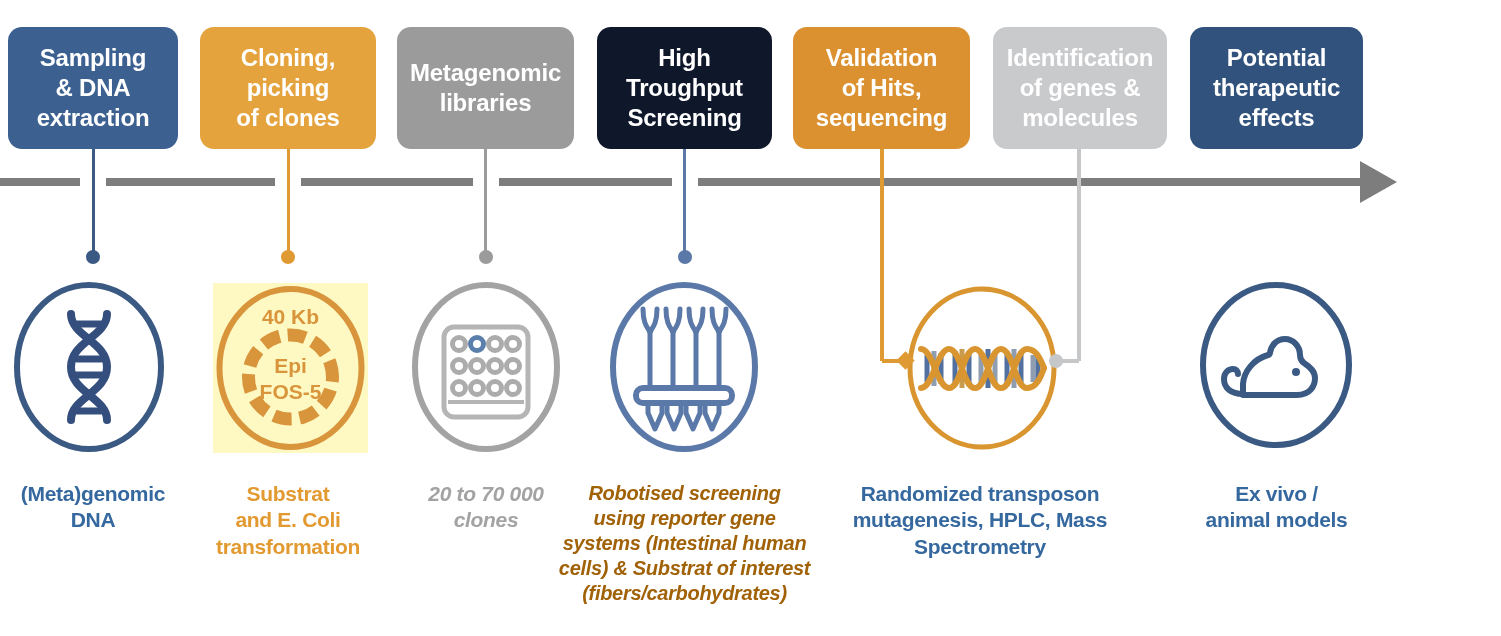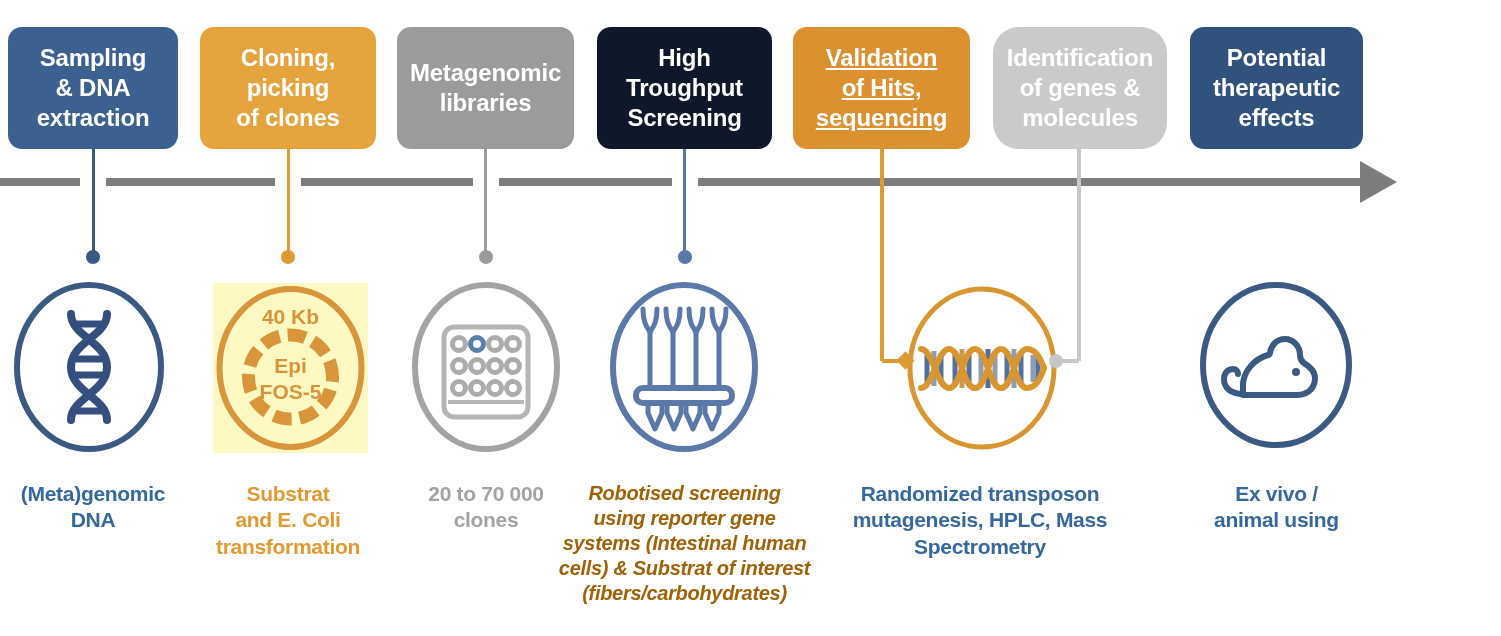--- a/index.html
+++ b/index.html
@@ -49,21 +49,21 @@
   .icon-svg.i3{left:610px;top:282px;}
   .icon-svg.i4{left:907px;top:285px;}
   .icon-svg.i6{left:1200px;top:282px;}
   
   .caption{
     position:absolute;top:481px;text-align:center;font-weight:700;font-size:21px;
     line-height:1.25;letter-spacing:-0.3px;white-space:pre-line;z-index:2;
   }
   .caption.c0{left:-8px;width:202px;}
   .caption.c1{left:187px;width:202px;}
-  .caption.c2{left:385px;width:202px;}
+  .caption.c2{left:385px;width:202px;font-style:italic;}
   .caption.c3{left:554px;width:261px;font-style:italic;font-size:20px;}
   .caption.c4{left:845px;width:270px;}
   .caption.c6{left:1176px;width:201px;}
 </style>
 </head>
 <body>
 
 <div id="page">
 
   <div class="timeline"></div>
@@ -73,24 +73,24 @@
 &amp; DNA
 extraction</div>
   <div class="box s1" style="background-color: rgb(229, 163, 61);">Cloning,
 picking
 of clones</div>
   <div class="box s2" style="background-color: rgb(155, 155, 155);">Metagenomic
 libraries</div>
   <div class="box s3" style="background-color: #0f172a;">High
 Troughput
 Screening</div>
-  <div class="box s4" style="background-color: rgb(219, 145, 48); text-decoration: underline;">Validation
+  <div class="box s4" style="background-color: rgb(219, 145, 48);">Validation
 of Hits,
 sequencing</div>
-  <div class="box s5" style="background-color: rgb(201, 202, 204); border-radius: 26px;">Identification
+  <div class="box s5" style="background-color: rgb(201, 202, 204);">Identification
 of genes &amp;
 molecules</div>
   <div class="box s6" style="background-color: rgb(48, 82, 124);">Potential
 therapeutic
 effects</div>
 
   <div class="notch s0"></div>
   <div class="notch s1"></div>
   <div class="notch s2"></div>
   <div class="notch s3"></div>
@@ -224,15 +224,15 @@
 clones</div>
   <div class="caption c3" style="color: #a16207;">Robotised screening
 using reporter gene
 systems (Intestinal human
 cells) &amp; Substrat of interest
 (fibers/carbohydrates)</div>
   <div class="caption c4" style="color: rgb(53, 104, 158);">Randomized transposon
 mutagenesis, HPLC, Mass
 Spectrometry</div>
   <div class="caption c6" style="color: rgb(53, 104, 158);">Ex vivo /
-animal using</div>
+animal models</div>
 
 </div>
 
 </body></html>

